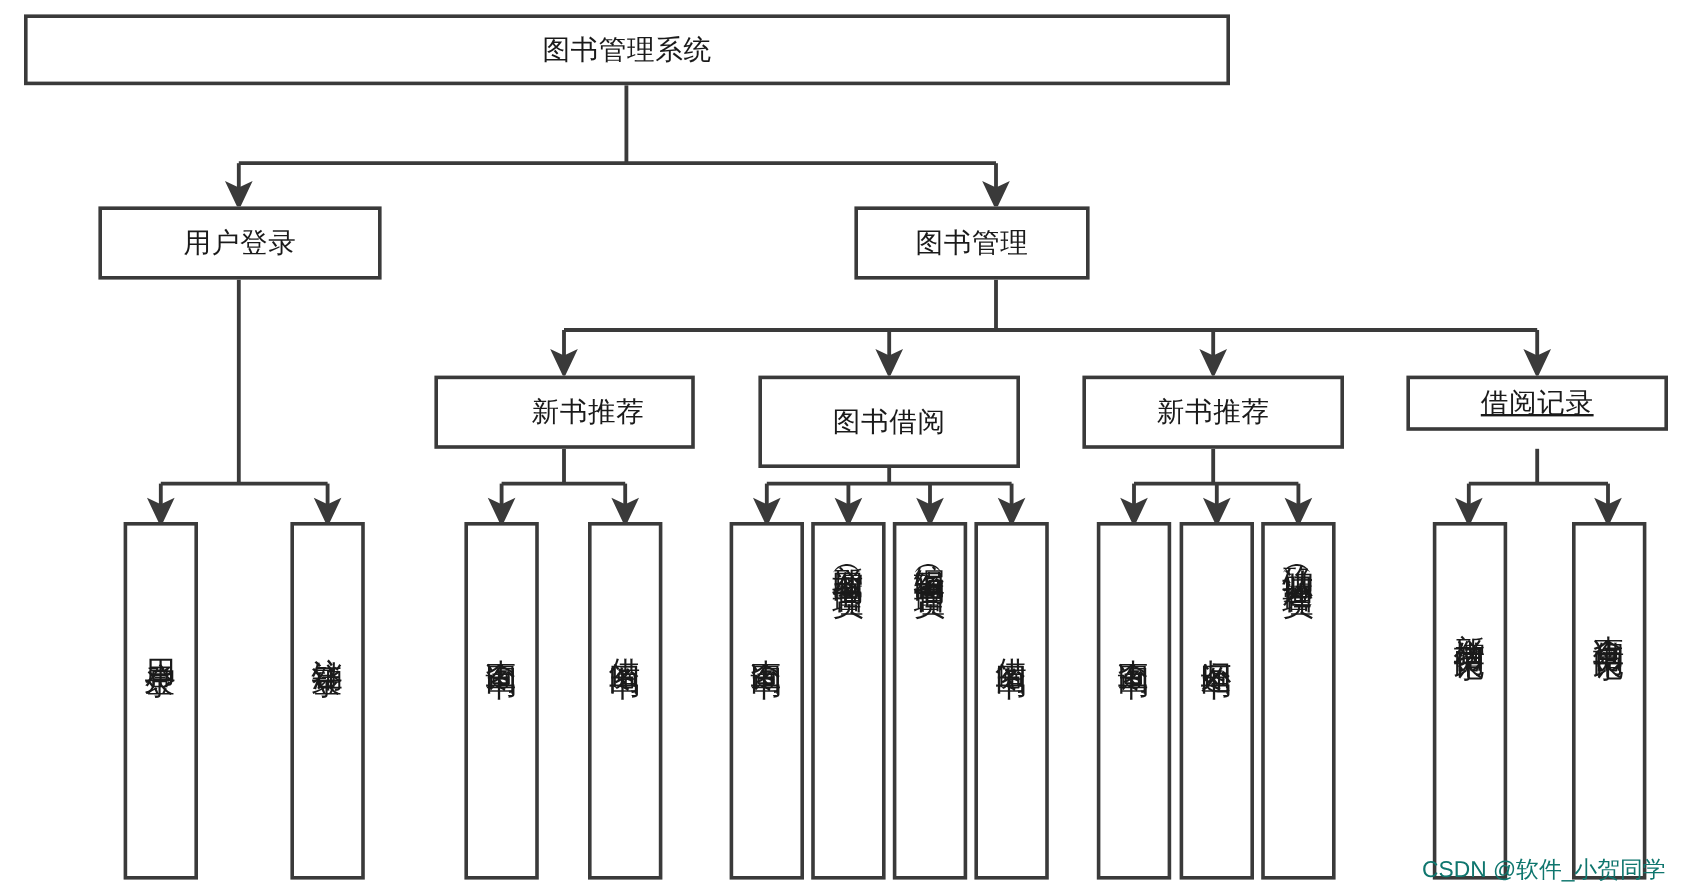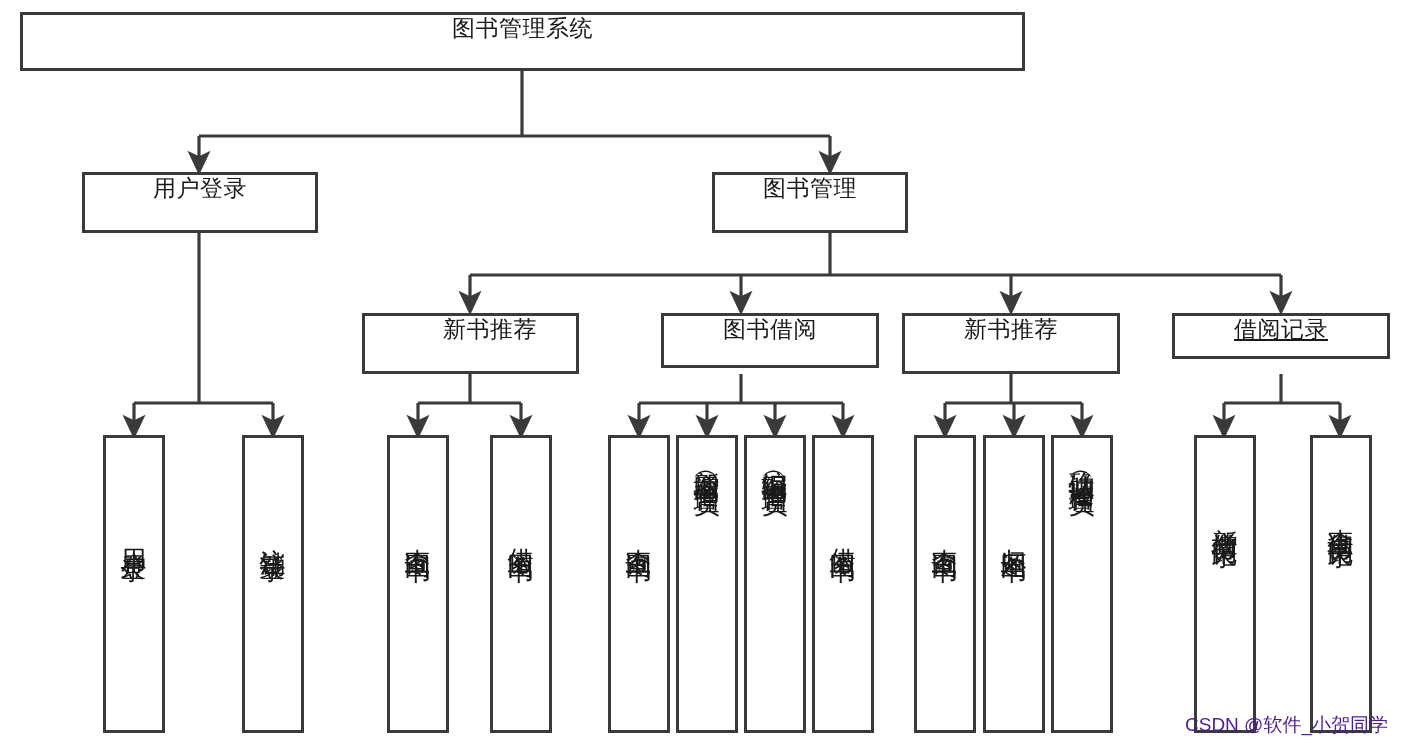--- a/index.html
+++ b/index.html
@@ -23,21 +23,21 @@
     top: 0;
     width: 1405px;
     height: 747px;
   }
   .node {
     position: absolute;
     box-sizing: border-box;
     border: 3px solid #3a3a3a;
     background: #ffffff;
     display: flex;
-    align-items: flex-start;
+    align-items: center;
     justify-content: center;
     color: #1a1a1a;
     z-index: 2;
   }
   .node .label {
     display: block;
     text-align: center;
     line-height: 1.18;
     white-space: pre;
   }
@@ -67,21 +67,21 @@
     padding-top: 64px;
   }
   .node.vertical.tall .label {
     padding-top: 6px;
   }
   .watermark {
     position: absolute;
     left: 1185px;
     top: 712px;
     font-size: 19px;
-    color: #4c1d95;
+    color: #0f766e;
     white-space: nowrap;
     z-index: 5;
   }
 </style>
 </head>
 <body>
 
 <div id="canvas">
 
   <svg id="edges" viewBox="0 0 1405 747">
@@ -141,21 +141,21 @@
   <div class="node horizontal" style="left:82px; top:172px; width:236px; height:61px;">
     <span class="label">用户登录</span>
   </div>
   <div class="node horizontal" style="left:712px; top:172px; width:196px; height:61px;">
     <span class="label">图书管理</span>
   </div>
 
   <div class="node horizontal" style="left:362px; top:313px; width:217px; height:61px;padding-left:39px;">
     <span class="label">新书推荐</span>
   </div>
-  <div class="node horizontal" style="left:632px; top:313px; width:218px; height:55px;margin-left:29px;">
+  <div class="node horizontal" style="left:632px; top:313px; width:218px; height:77px;">
     <span class="label">图书借阅</span>
   </div>
   <div class="node horizontal" style="left:902px; top:313px; width:218px; height:61px;">
     <span class="label">新书推荐</span>
   </div>
   <div class="node horizontal" style="left:1172px; top:313px; width:218px; height:46px;text-decoration:underline;">
     <span class="label">借阅记录</span>
   </div>
 
   <div class="node vertical short" style="left:103px; top:435px; width:62px; height:298px;">

